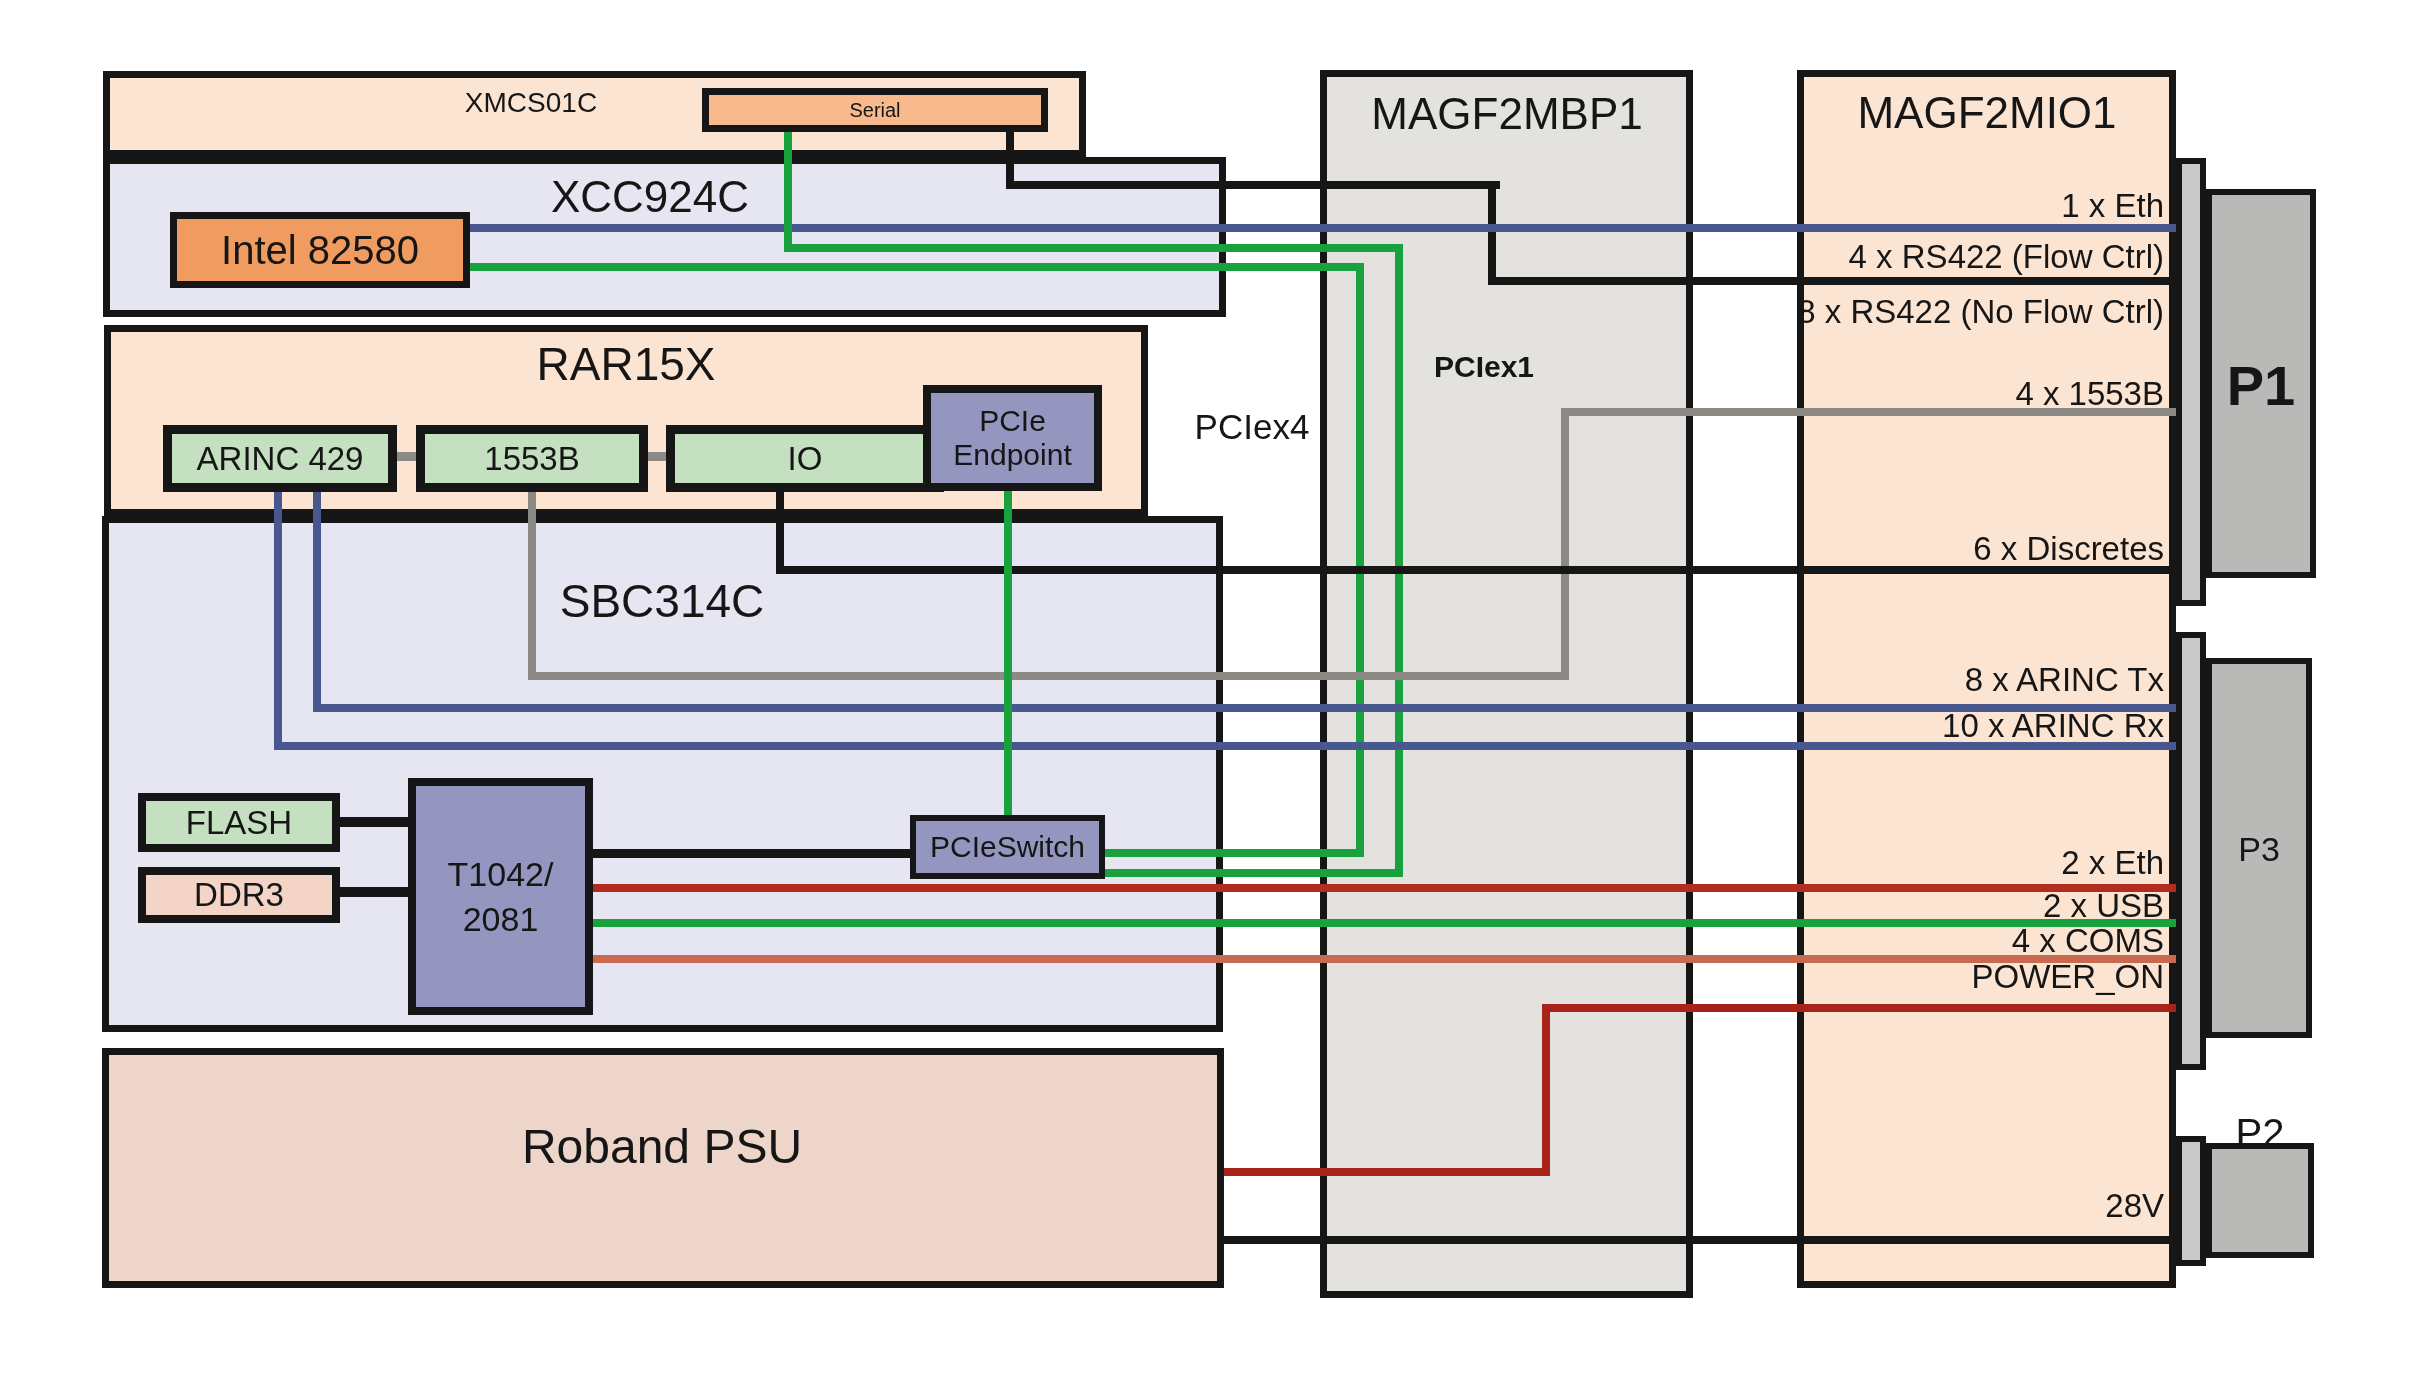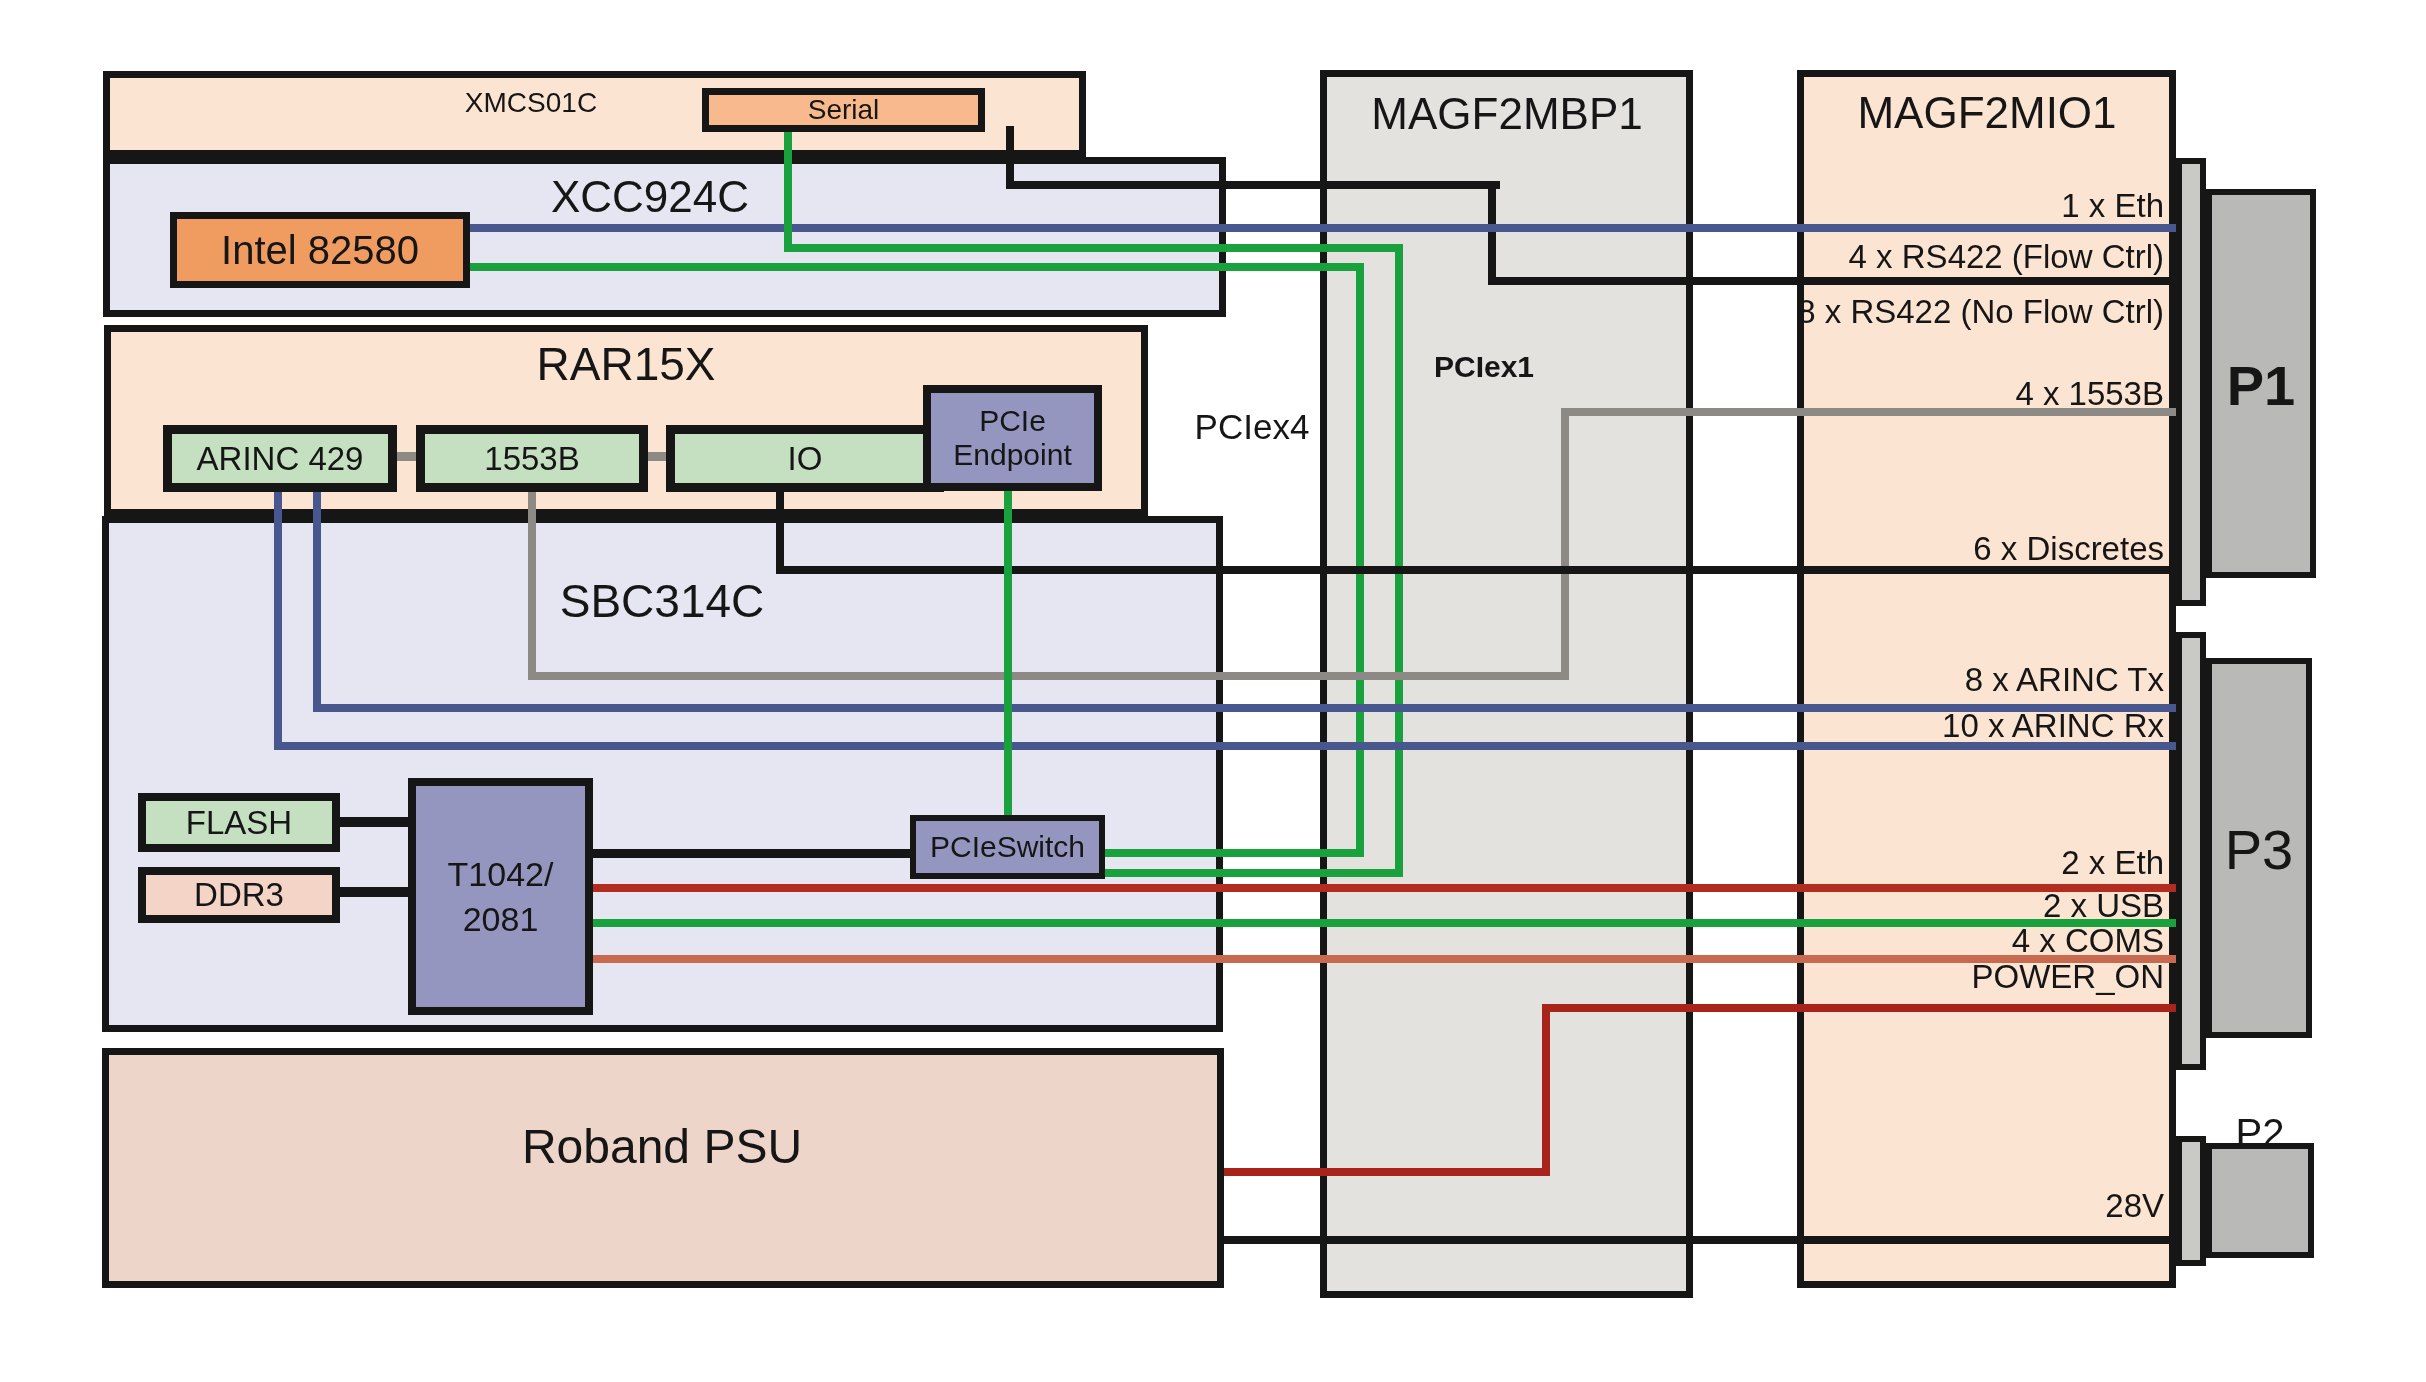--- a/index.html
+++ b/index.html
@@ -30,40 +30,40 @@
   #t-xcc924c{left:650px;top:175px;font-size:44px;}
   #t-rar15x{left:626px;top:341px;font-size:46px;}
   #t-sbc314c{left:662px;top:578px;font-size:46px;}
   #t-psu{left:662px;top:1123px;font-size:48px;}
   #t-mbp1{left:1507px;top:92px;font-size:44px;}
   #t-mio1{left:1987px;top:91px;font-size:44px;}
   #t-pciex1{left:1484px;top:352px;font-size:30px;font-weight:bold;}
   #t-pciex4{left:1252px;top:409px;font-size:35px;}
 
   
-  #c-serial{left:702px;top:88px;width:283px;height:44px;background:#f8ba8c;font-size:28px;text-align:center;}
+  #c-serial{left:702px;top:88px;width:346px;height:44px;background:#f8ba8c;font-size:20px;text-align:center;}
   #c-intel{left:170px;top:212px;width:300px;height:76px;background:#f09c60;font-size:40px;}
   #c-arinc{left:163px;top:425px;width:234px;height:67px;background:#c5dfc1;border-width:9px;font-size:33px;}
   #c-1553b{left:416px;top:425px;width:232px;height:67px;background:#c5dfc1;border-width:9px;font-size:33px;}
   #c-io{left:666px;top:425px;width:278px;height:67px;background:#c5dfc1;border-width:9px;font-size:33px;}
   #c-endpoint{left:923px;top:385px;width:179px;height:106px;background:#9496bf;border-width:8px;font-size:30px;}
   #c-flash{left:138px;top:793px;width:202px;height:59px;background:#c5dfc1;border-width:8px;font-size:33px;}
   #c-ddr3{left:138px;top:867px;width:202px;height:56px;background:#f4d4c6;border-width:8px;font-size:33px;}
   #c-t1042{left:408px;top:778px;width:185px;height:237px;background:#9496bf;border-width:8px;font-size:34px;line-height:1.3;}
   #c-switch{left:910px;top:815px;width:195px;height:64px;background:#9496bf;border-width:6px;font-size:30px;}
 
   
   #p1-bar{left:2176px;top:158px;width:30px;height:448px;background:#c9c9c7;}
   #p1-box{left:2206px;top:189px;width:110px;height:389px;background:#b9b9b7;}
   #p3-bar{left:2176px;top:632px;width:30px;height:438px;background:#c9c9c7;}
   #p3-box{left:2206px;top:658px;width:106px;height:380px;background:#b9b9b7;}
   #p2-bar{left:2176px;top:1136px;width:30px;height:130px;background:#c9c9c7;}
   #p2-box{left:2206px;top:1143px;width:108px;height:115px;background:#b9b9b7;}
   #l-p1{left:2261px;top:385px;font-size:56px;font-weight:bold;}
-  #l-p3{left:2259px;top:849px;font-size:56px;}
+  #l-p3{left:2259px;top:849px;font-size:34px;}
   #l-p2{left:2260px;top:1133px;font-size:40px;}
 </style>
 </head>
 <body>
 
 <div class="panel" id="p-xmcs01c"></div>
 <div class="panel" id="p-xcc924c"></div>
 <div class="panel" id="p-rar15x"></div>
 <div class="panel" id="p-sbc314c"></div>
 <div class="panel" id="p-psu"></div>

